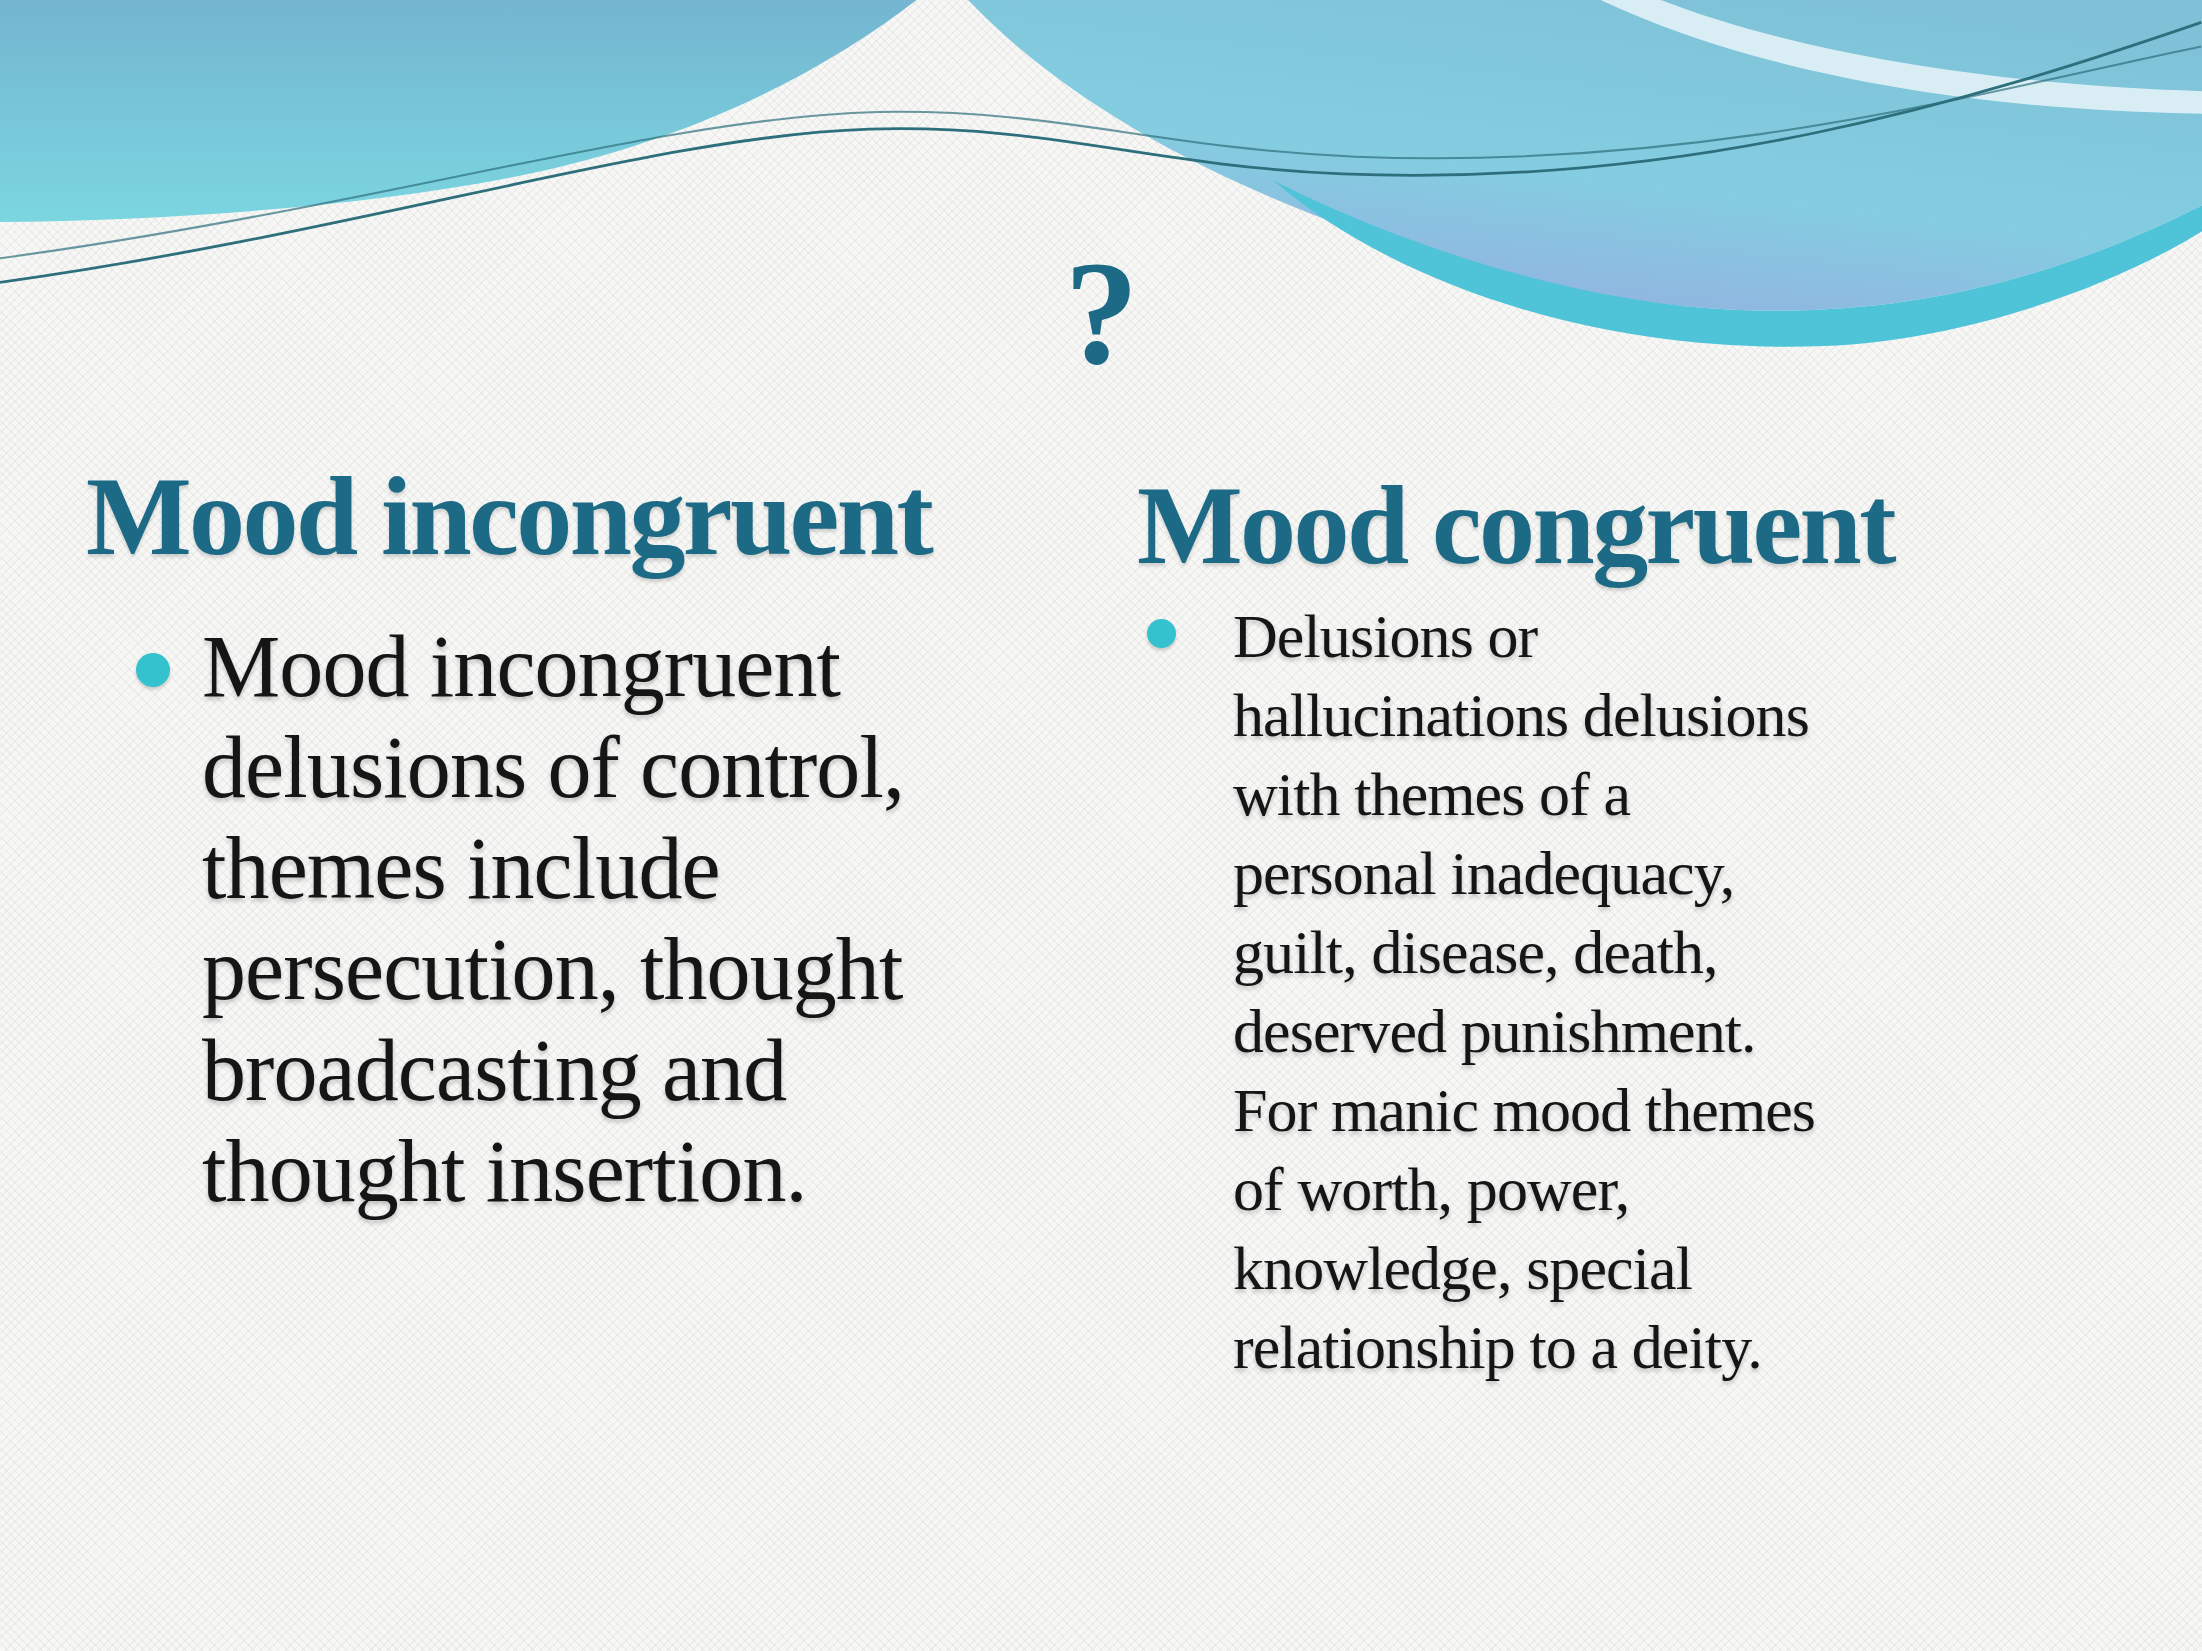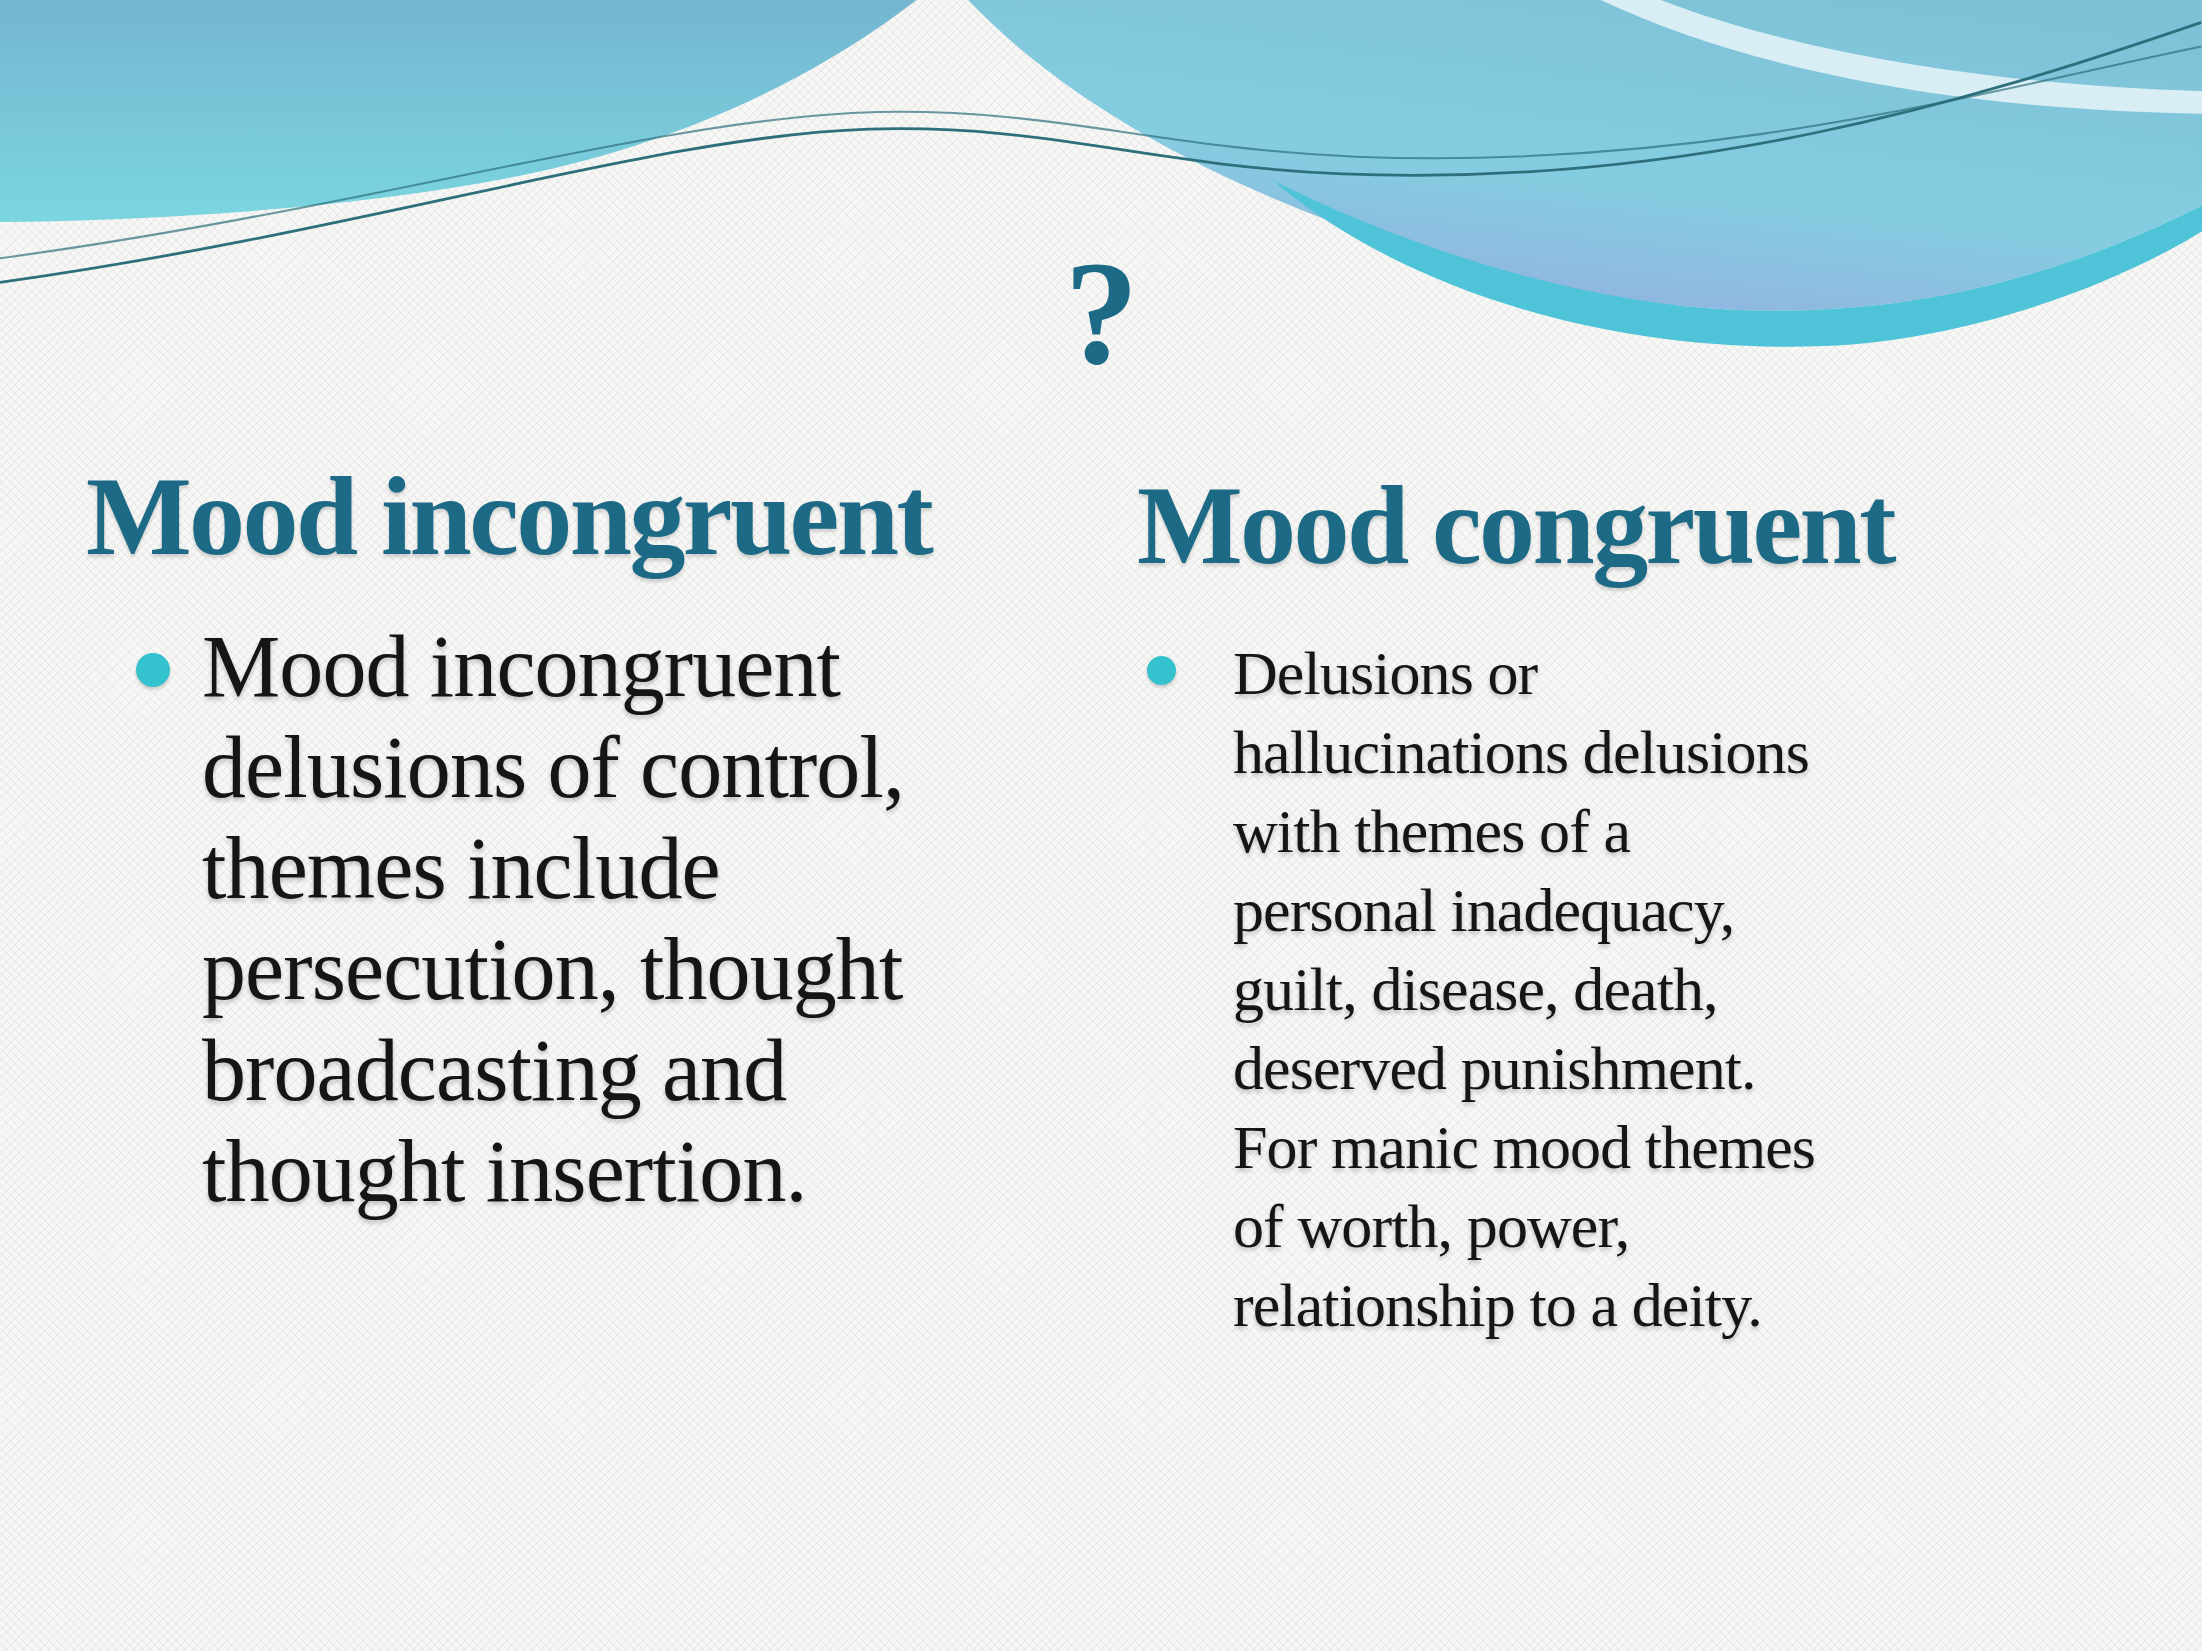--- a/index.html
+++ b/index.html
@@ -67,21 +67,21 @@
 
   .list-left {
     left: 86px;
     top: 616px;
     padding-left: 116px;
     font-size: 88px;
     line-height: 101px;
   }
   .list-right {
     left: 1137px;
-    top: 634px;
+    top: 597px;
     padding-left: 96px;
     font-size: 62px;
     line-height: 79px;
   }
 
   .dot {
     position: absolute;
     border-radius: 50%;
     background: #35c2cf;
     box-shadow: 0 2.6px 3.4px rgba(0,0,0,0.18);
@@ -138,17 +138,18 @@
   <div class="bullet-item list-right">
     <span class="dot dot-right"></span>
     <div class="line">Delusions or</div>
     <div class="line">hallucinations delusions</div>
     <div class="line">with themes of a</div>
     <div class="line">personal inadequacy,</div>
     <div class="line">guilt, disease, death,</div>
     <div class="line">deserved punishment.</div>
     <div class="line">For manic mood themes</div>
     <div class="line">of worth, power,</div>
+    <div class="line">knowledge, special</div>
     <div class="line">relationship to a deity.</div>
   </div>
 
 </div>
 
 
 </body></html>

